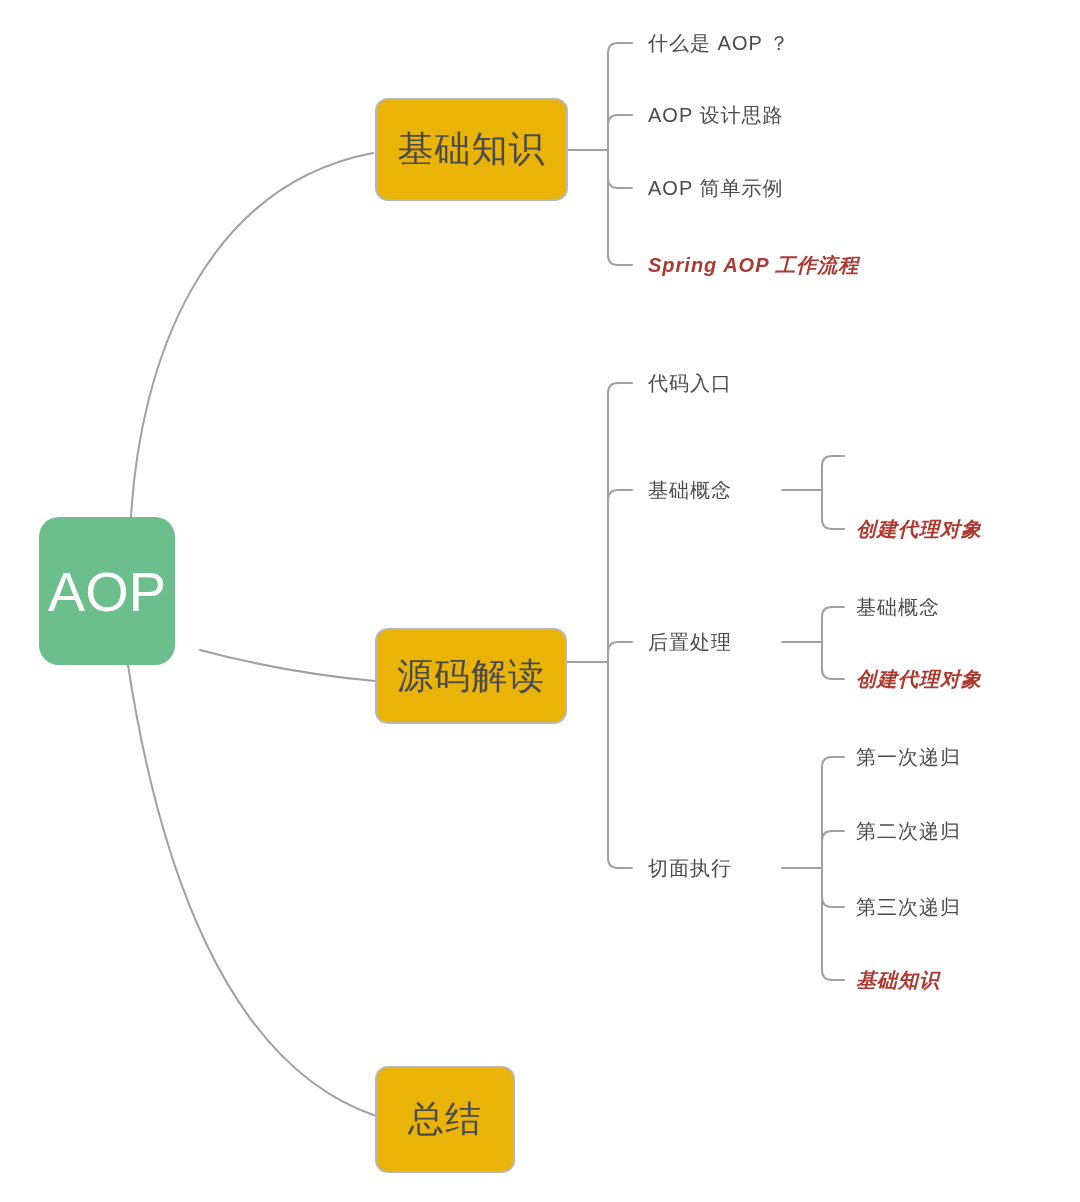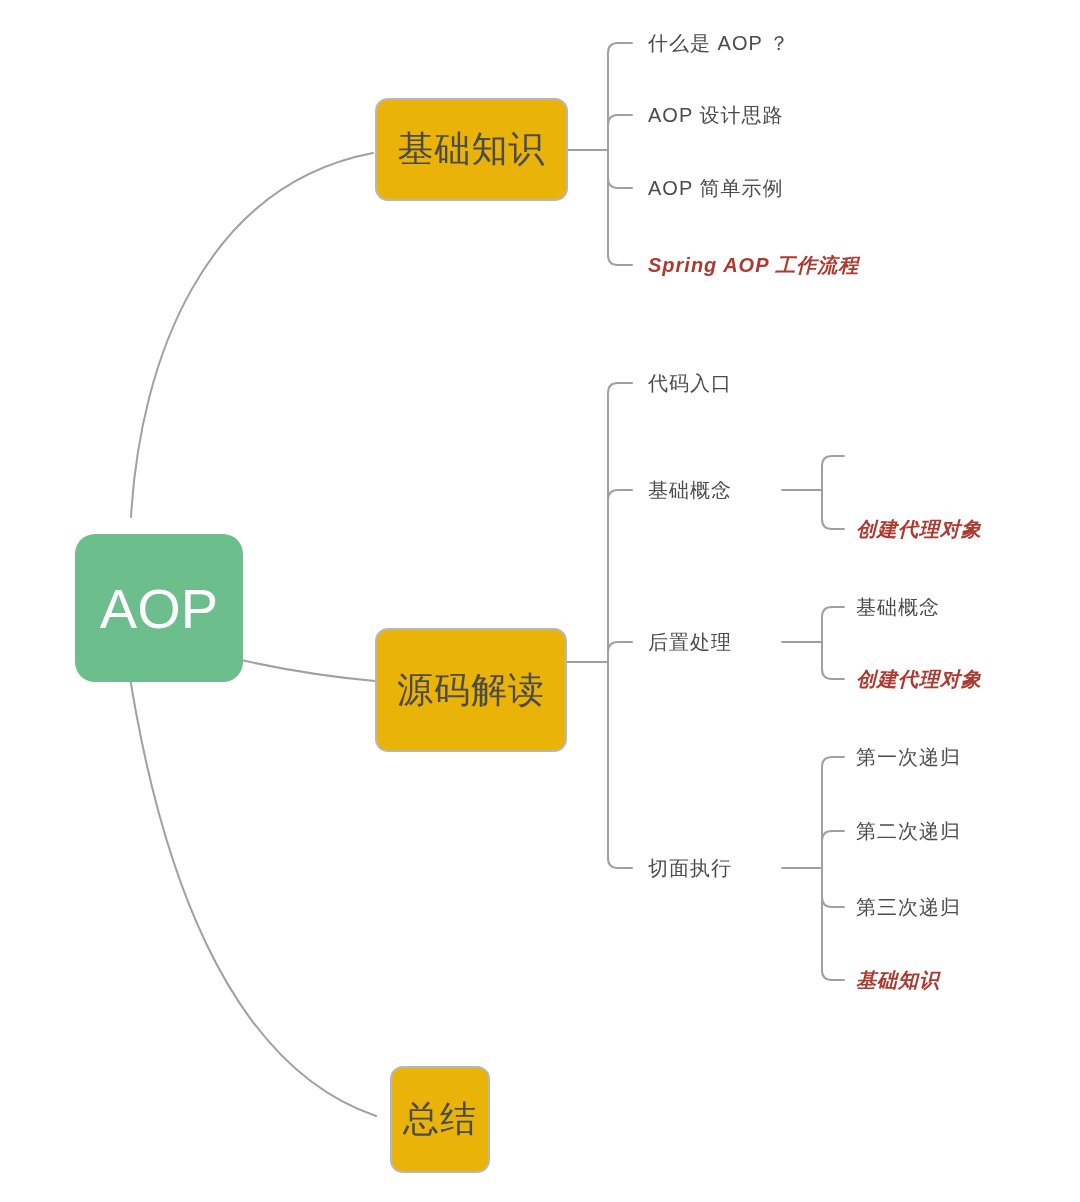--- a/index.html
+++ b/index.html
@@ -74,33 +74,33 @@
 
     <path d="M 782 642 L 822 642"></path>
     <path d="M 844 607 L 832 607 Q 822 607 822 617 L 822 669 Q 822 679 832 679 L 844 679"></path>
 
     <path d="M 782 868 L 822 868"></path>
     <path d="M 844 757 L 832 757 Q 822 757 822 767 L 822 970 Q 822 980 832 980 L 844 980"></path>
     <path d="M 844 831 L 832 831 Q 822 831 822 841"></path>
     <path d="M 844 907 L 832 907 Q 822 907 822 897"></path>
   </svg>
 
-  <div class="node-box root-box" style="left:39px;top:534px;width:168px;height:148px;margin-left:36px;">
+  <div class="node-box root-box" style="left:39px;top:517px;width:136px;height:148px;">
     <span>AOP</span>
   </div>
 
   <div class="node-box" style="left:375px;top:98px;width:193px;height:103px;">
     <span>基础知识</span>
   </div>
 
-  <div class="node-box" style="left:375px;top:628px;width:192px;height:124px;">
+  <div class="node-box" style="left:375px;top:628px;width:192px;height:96px;">
     <span>源码解读</span>
   </div>
 
-  <div class="node-box" style="left:390px;top:1066px;width:100px;height:107px;">
+  <div class="node-box" style="left:375px;top:1066px;width:140px;height:107px;">
     <span>总结</span>
   </div>
 
   <div class="lbl" style="left:648px;top:43px">什么是 AOP ？</div>
   <div class="lbl" style="left:648px;top:115px">AOP 设计思路</div>
   <div class="lbl" style="left:648px;top:188px">AOP 简单示例</div>
   <div class="lbl hl" style="left:648px;top:265px">Spring AOP 工作流程</div>
 
   <div class="lbl" style="left:648px;top:383px">代码入口</div>
   <div class="lbl" style="left:648px;top:490px">基础概念</div>

